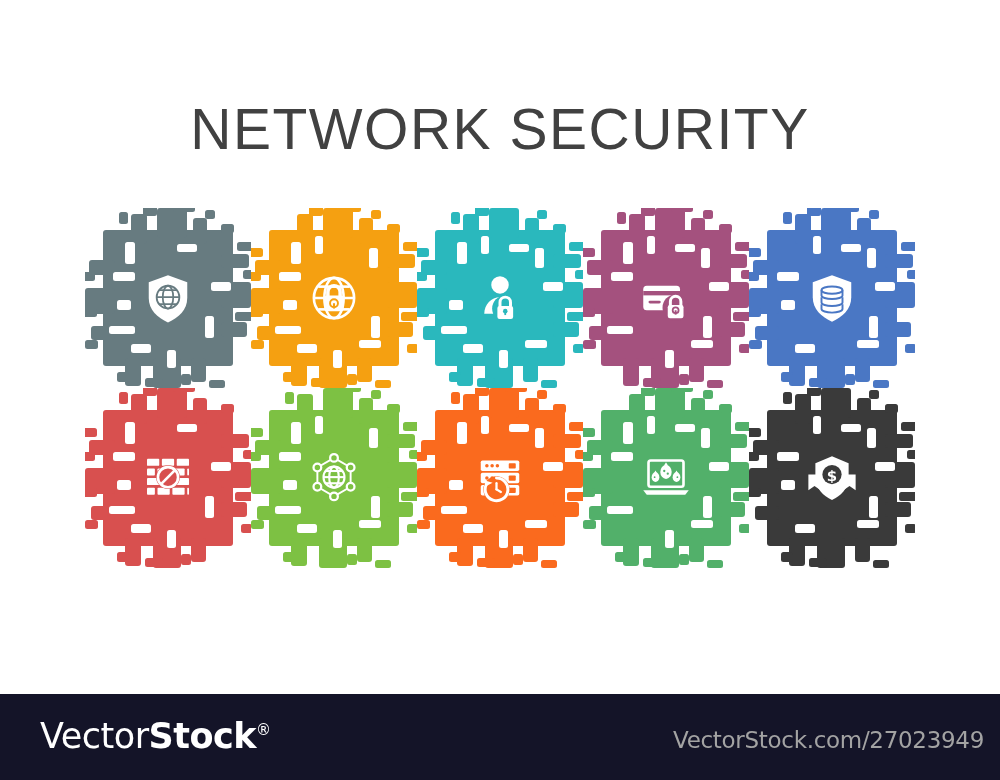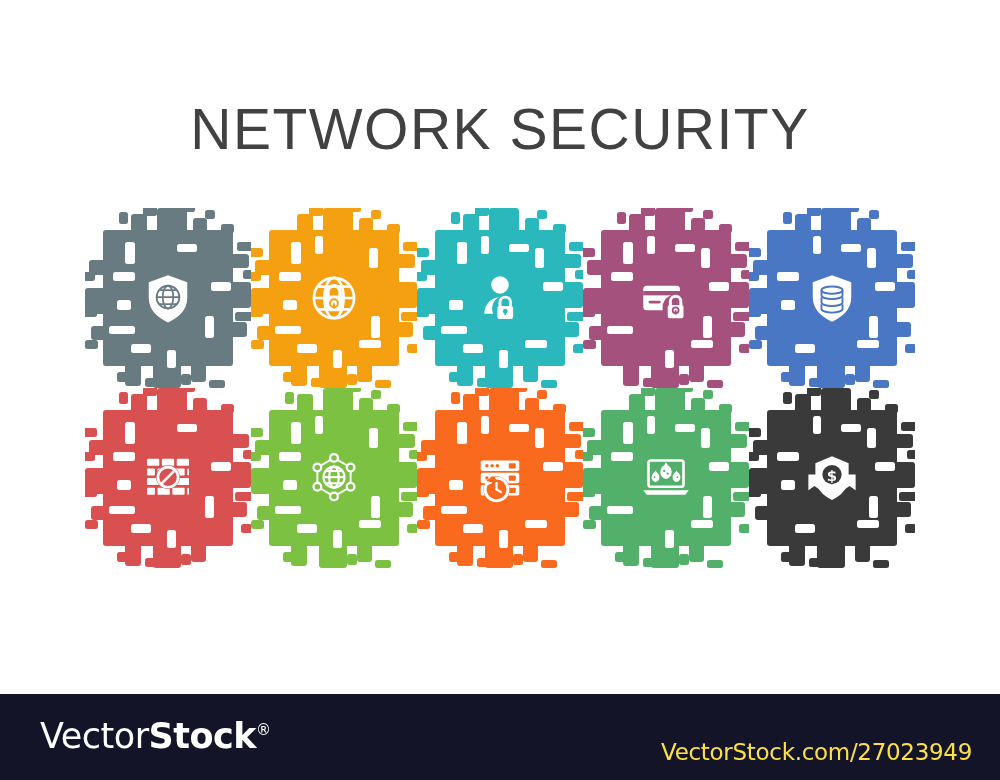--- a/index.html
+++ b/index.html
@@ -82,28 +82,27 @@
   }
   .vs-logo .light { font-weight: 400; }
   .vs-logo .bold  { font-weight: 700; }
   .vs-logo .reg {
     font-size: 15px;
     vertical-align: super;
     font-weight: 400;
   }
   .vs-url {
     position: absolute;
-    right: 28px;
+    right: 16px;
     top: 33px;
     font-family: "DejaVu Sans", sans-serif;
     font-size: 23px;
-    color: #fde047;
+    color: #a3a3a3;
     white-space: nowrap;
     letter-spacing: -0.3px;
-    margin-top: 12px;
   }
 </style>
 </head>
 <body>
 
 <div class="canvas">
 
   <div class="page-title">NETWORK SECURITY</div>
 
   <div class="grid-wrap">

